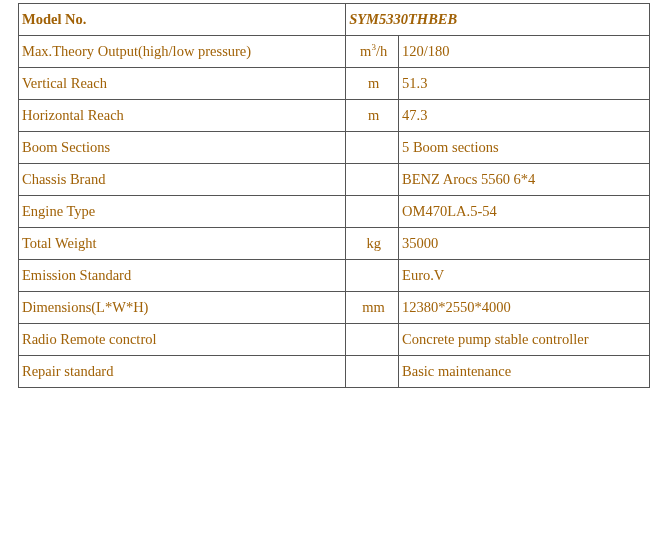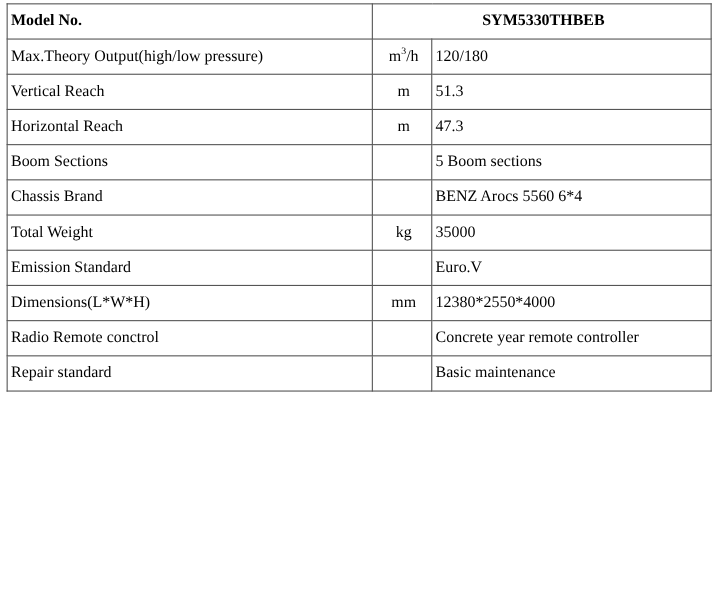--- a/index.html
+++ b/index.html
@@ -1,34 +1,34 @@
 <!DOCTYPE html>
 <html><head>
 <meta charset="utf-8">
 <style>
   html, body { margin: 0; padding: 0; background: #ffffff; }
   body { width: 650px; height: 536px; overflow: hidden; position: relative; }
   table.spec {
-    position: absolute; left: 6px; top: 3px;
+    position: absolute; left: 18px; top: 3px;
     border-collapse: collapse;
     font-family: "Liberation Serif", "DejaVu Serif", serif;
-    font-size: 14.5px; color: #000000;
+    font-size: 14.5px; color: #a16207;
     table-layout: fixed;
   }
   table.spec td {
     border: 1.5px solid #555555;
     height: 31px; padding: 0 0 0 3px;
     vertical-align: middle; white-space: nowrap; overflow: hidden;
   }
   col.c1 { width: 332px; }
   col.c2 { width: 54px; }
   col.c3 { width: 254px; }
   td.unit { text-align: center; padding: 0; }
   td.hdr { font-weight: bold; }
-  td.hdr-val { text-align: center; font-weight: bold; padding: 0; }
+  td.hdr-val { text-align: left; font-weight: bold; padding: 0; font-style: italic; }
   sup { font-size: 9px; line-height: 0; }
 </style>
 </head>
 <body>
 
 <table class="spec">
   <colgroup>
       <col class="c1">
       <col class="c2">
       <col class="c3">
@@ -57,38 +57,43 @@
     <td>Boom Sections</td>
     <td class="unit"></td>
     <td>5 Boom sections</td>
   </tr>
   <tr>
     <td>Chassis Brand</td>
     <td class="unit"></td>
     <td>BENZ Arocs 5560 6*4</td>
   </tr>
   <tr>
+    <td>Engine Type</td>
+    <td class="unit"></td>
+    <td>OM470LA.5-54</td>
+  </tr>
+  <tr>
     <td>Total Weight</td>
     <td class="unit">kg</td>
     <td>35000</td>
   </tr>
   <tr>
     <td>Emission Standard</td>
     <td class="unit"></td>
     <td>Euro.V</td>
   </tr>
   <tr>
     <td>Dimensions(L*W*H)</td>
     <td class="unit">mm</td>
     <td>12380*2550*4000</td>
   </tr>
   <tr>
     <td>Radio Remote conctrol</td>
     <td class="unit"></td>
-    <td>Concrete year remote controller</td>
+    <td>Concrete pump stable controller</td>
   </tr>
   <tr>
     <td>Repair standard</td>
     <td class="unit"></td>
     <td>Basic maintenance</td>
   </tr>
 </tbody>
   </table>
 
 </body></html>

